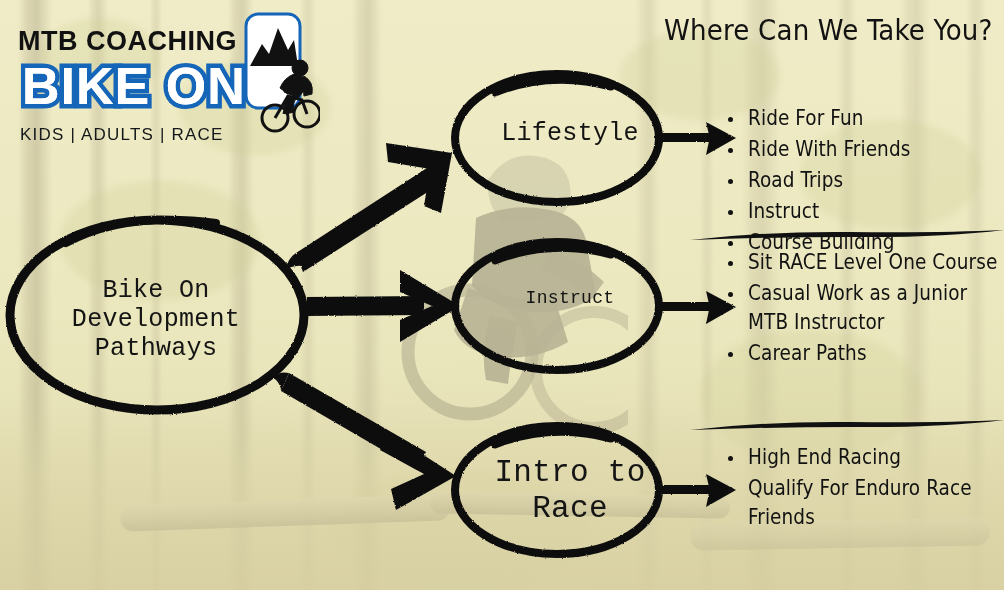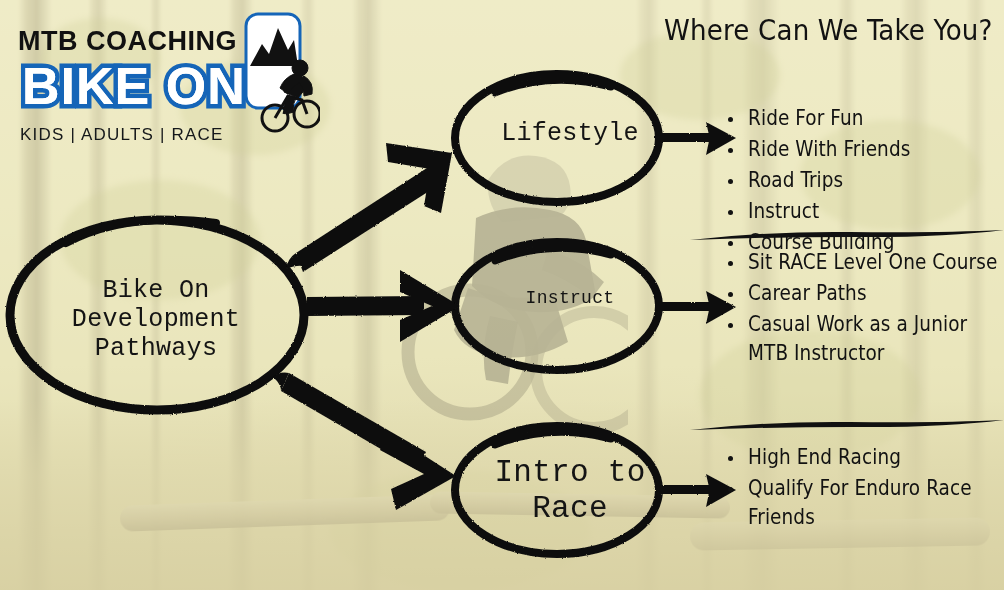--- a/index.html
+++ b/index.html
@@ -300,22 +300,22 @@
     </div>
 
     <div class="divider" id="div-1">
       <svg viewBox="0 0 314 16" xmlns="http://www.w3.org/2000/svg" preserveAspectRatio="none">
         <path d="M0 12 Q80 3 160 4 Q250 5 314 2 Q250 10 160 9 Q80 9 0 12 Z" fill="#111"></path>
       </svg>
     </div>
 
     <div class="rc-group" id="grp-2">
       <div class="rc-item">Sit RACE Level One Course</div>
+      <div class="rc-item">Casual Work as a Junior MTB Instructor</div>
       <div class="rc-item">Carear Paths</div>
-      <div class="rc-item">Casual Work as a Junior MTB Instructor</div>
     </div>
 
     <div class="divider" id="div-2">
       <svg viewBox="0 0 314 16" xmlns="http://www.w3.org/2000/svg" preserveAspectRatio="none">
         <path d="M0 12 Q80 3 160 4 Q250 5 314 2 Q250 10 160 9 Q80 9 0 12 Z" fill="#111"></path>
       </svg>
     </div>
 
     <div class="rc-group" id="grp-3">
       <div class="rc-item">High End Racing</div>

